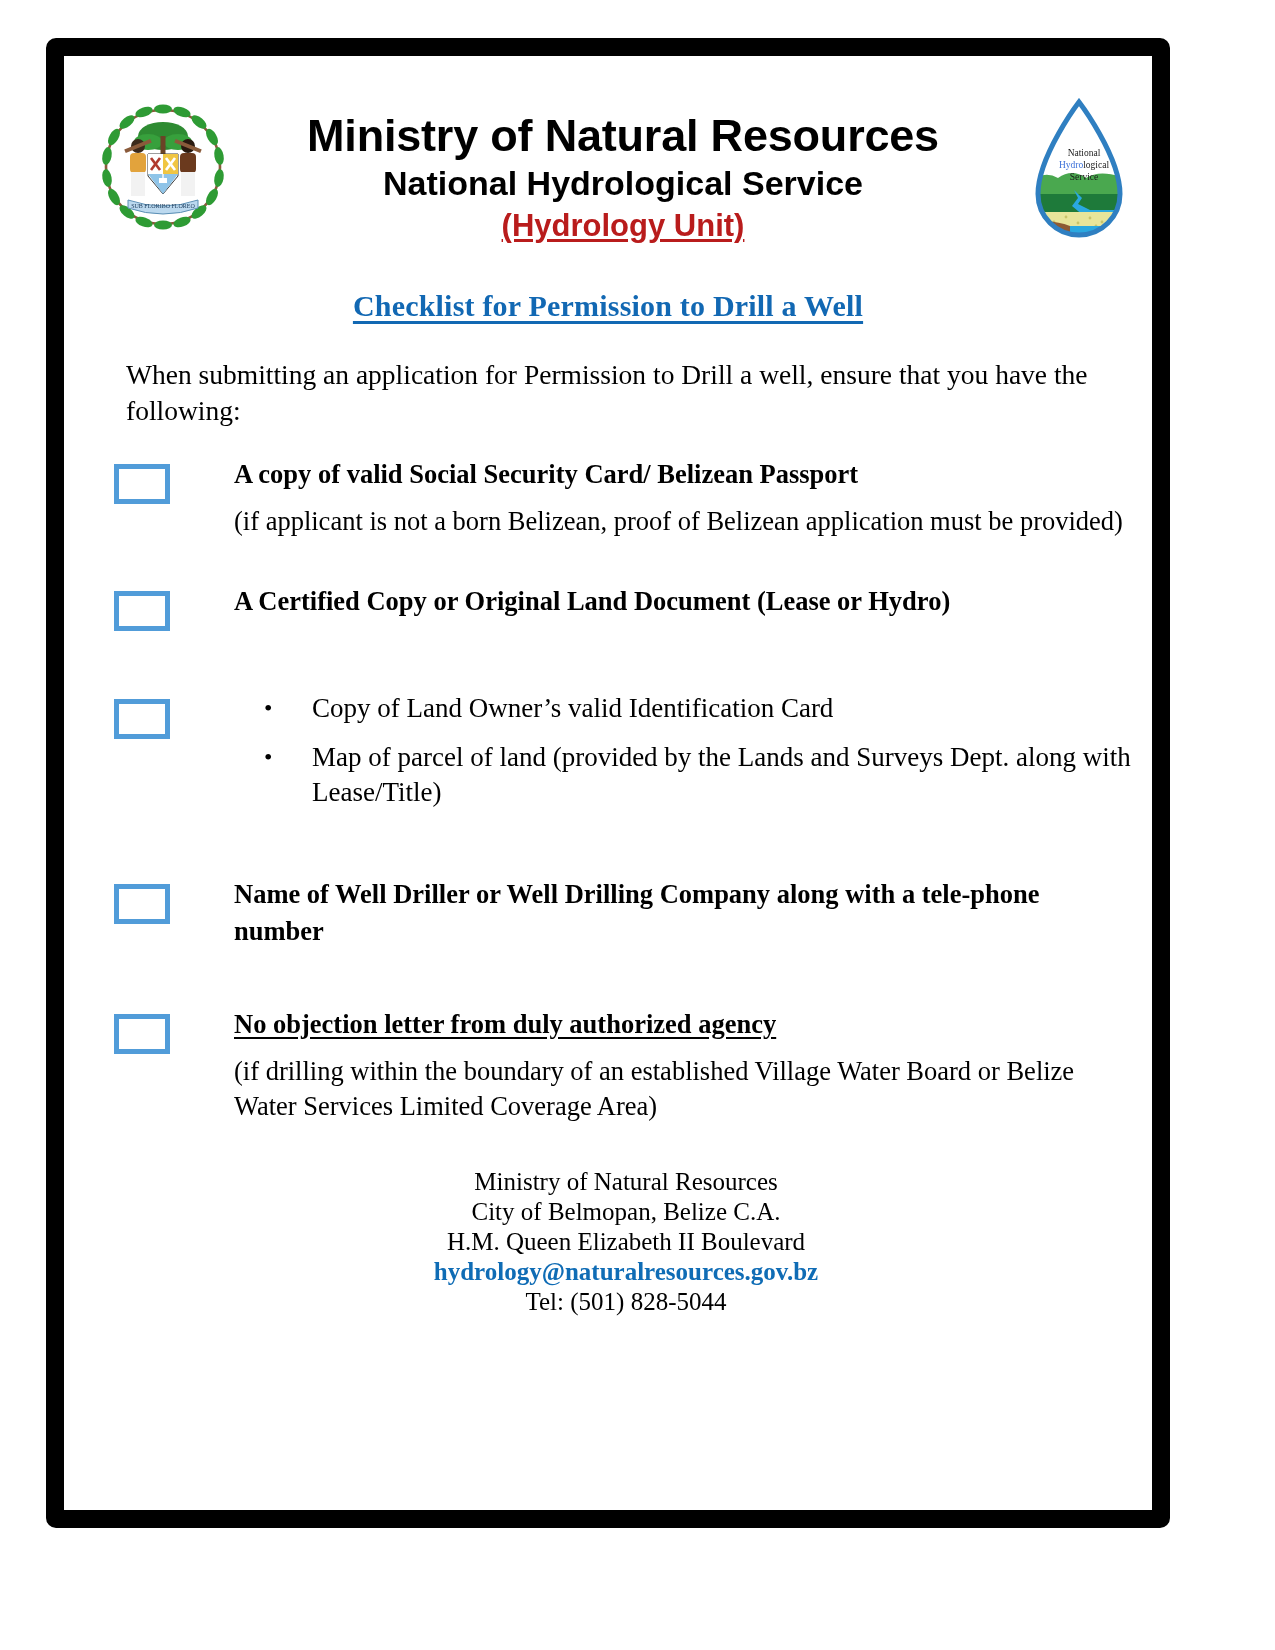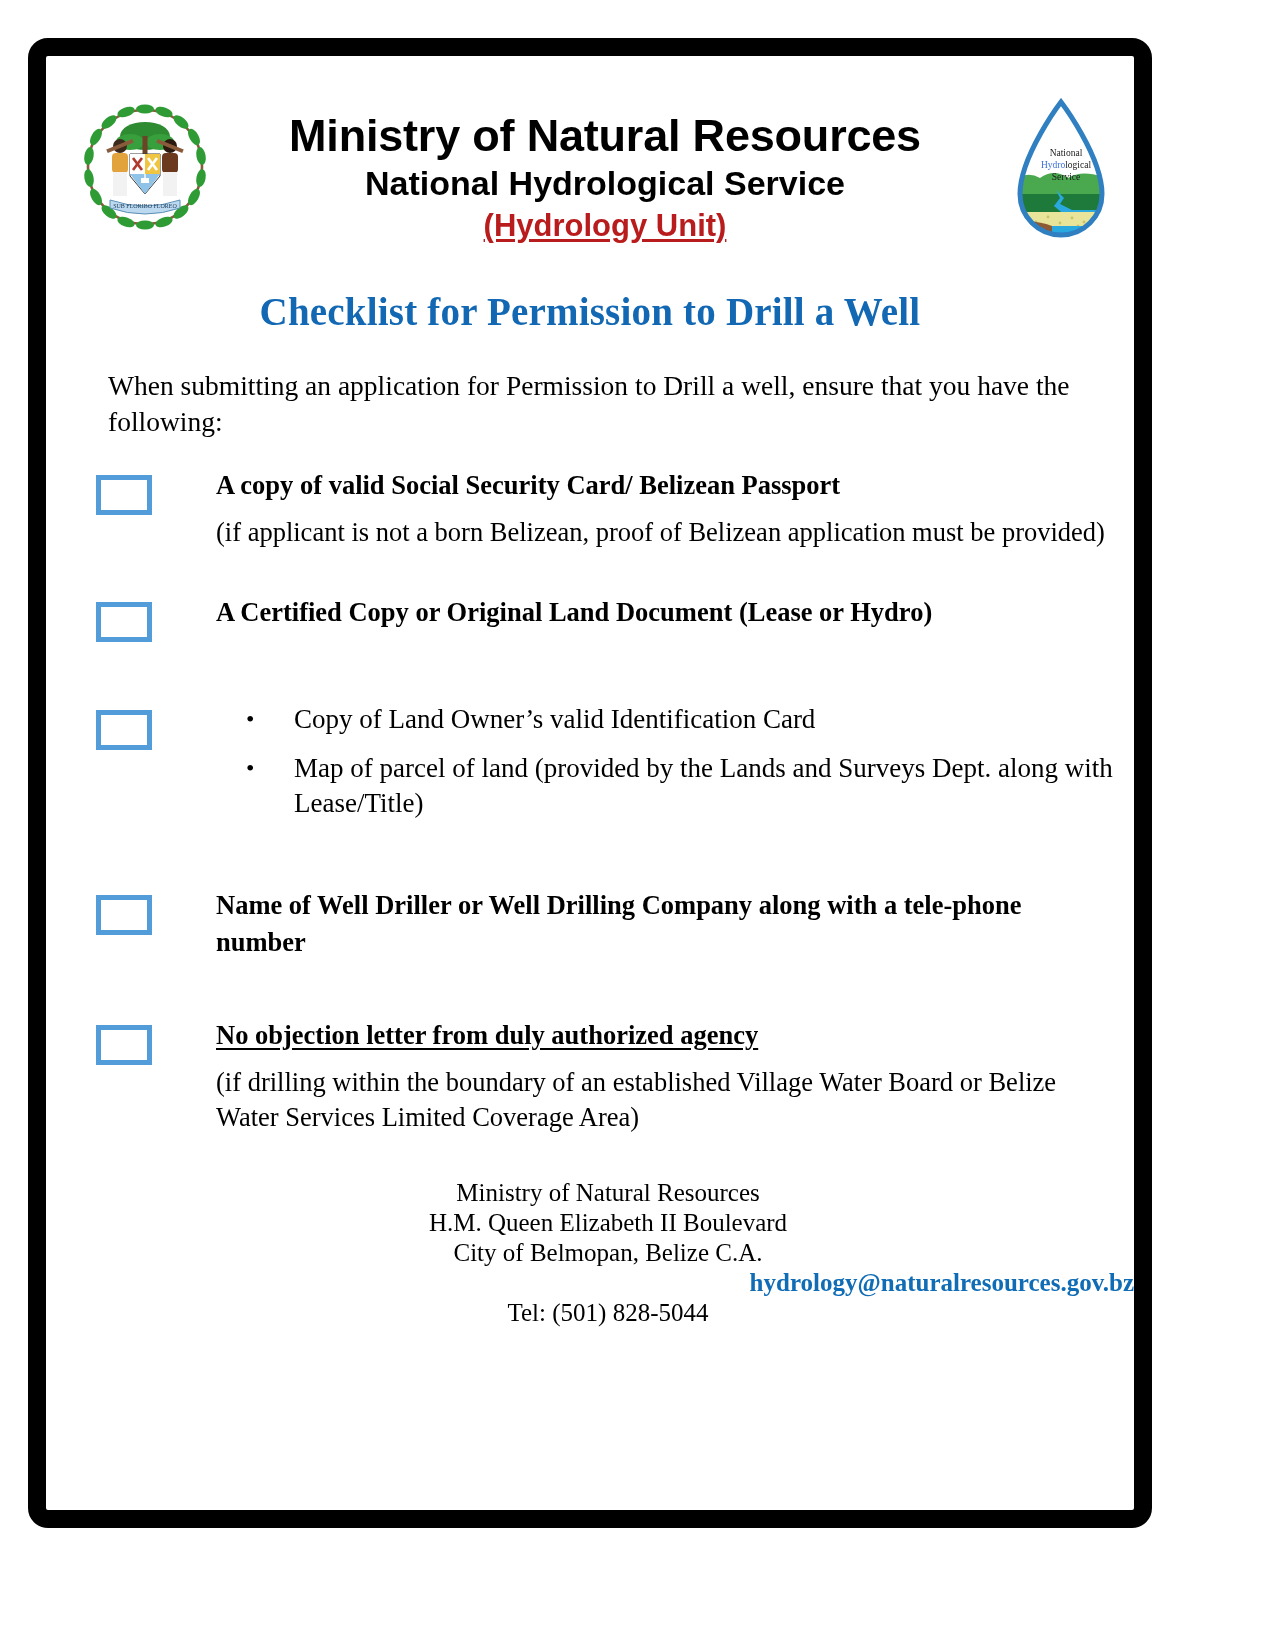--- a/index.html
+++ b/index.html
@@ -11,26 +11,26 @@
     width: 1275px;
     height: 1650px;
     font-family: "Liberation Serif", "DejaVu Serif", serif;
     color: #000000;
     overflow: hidden;
   }
 
   
   .page-frame {
     position: absolute;
-    left: 28px;
+    left: 46px;
     top: 38px;
     width: 1124px;
     height: 1490px;
     border: 18px solid #000000;
-    border-radius: 20px;
+    border-radius: 10px;
     box-sizing: border-box;
     background: #ffffff;
   }
   .page-inner {
     position: absolute;
     left: 0; top: 0; right: 0; bottom: 0;
     overflow: hidden;
   }
 
   
@@ -78,23 +78,24 @@
     font-weight: bold;
     color: #b91c1c;
     text-decoration: underline;
     text-underline-offset: 3px;
     margin-top: 4px;
   }
 
   
   .doc-title {
     text-align: center;
-    font-size: 39px;
+    font-size: 30px;
     font-weight: bold;
     color: #1268B3;
+    text-decoration: underline;
     text-underline-offset: 5px;
     margin-top: 18px;
     letter-spacing: 0.2px;
   }
 
   
   .intro {
     margin: 34px 30px 0 62px;
     font-size: 27.5px;
     line-height: 1.32;
@@ -167,21 +168,20 @@
   .footer {
     text-align: center;
     margin-top: 44px;
     font-size: 25px;
     line-height: 1.20;
     padding-left: 36px;
   }
   .footer .email {
     color: #0F6CB5;
     font-weight: bold;
-    text-align: right;
   }
 </style>
 </head>
 <body>
 
 <div class="page-frame">
 <div class="page-inner">
 
   <div class="header">
 
@@ -370,20 +370,20 @@
       <div class="checkbox"></div>
       <div class="item-body">
         <div class="item-heading underlined">No objection letter from duly authorized agency</div>
         <div class="item-note">(if drilling within the boundary of an established Village Water Board or Belize Water Services Limited Coverage Area)</div>
       </div>
     </div>
   </div>
 
   <div class="footer">
     <div>Ministry of Natural Resources</div>
+    <div>City of Belmopan, Belize C.A.</div>
     <div>H.M. Queen Elizabeth II Boulevard</div>
-    <div>City of Belmopan, Belize C.A.</div>
     <div class="email">hydrology@naturalresources.gov.bz</div>
     <div>Tel: (501) 828-5044</div>
   </div>
 
 </div>
 </div>
 
 </body></html>

